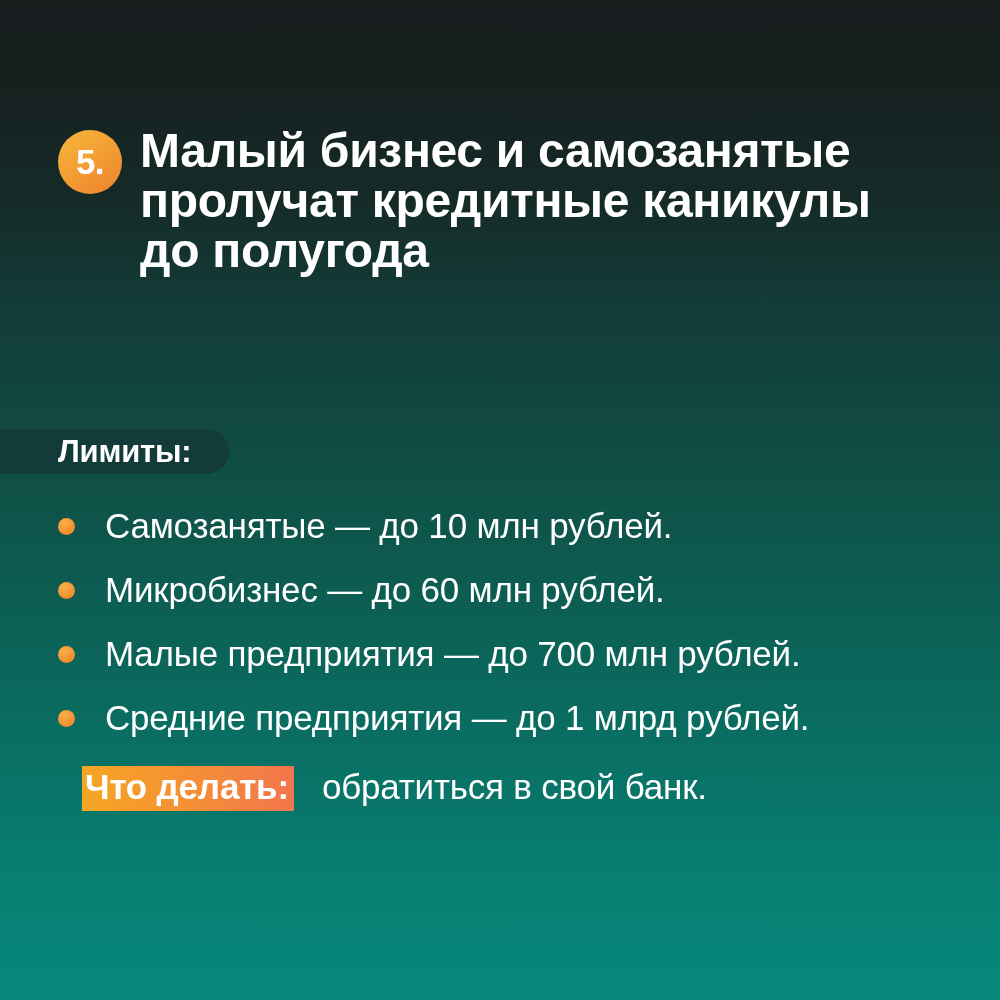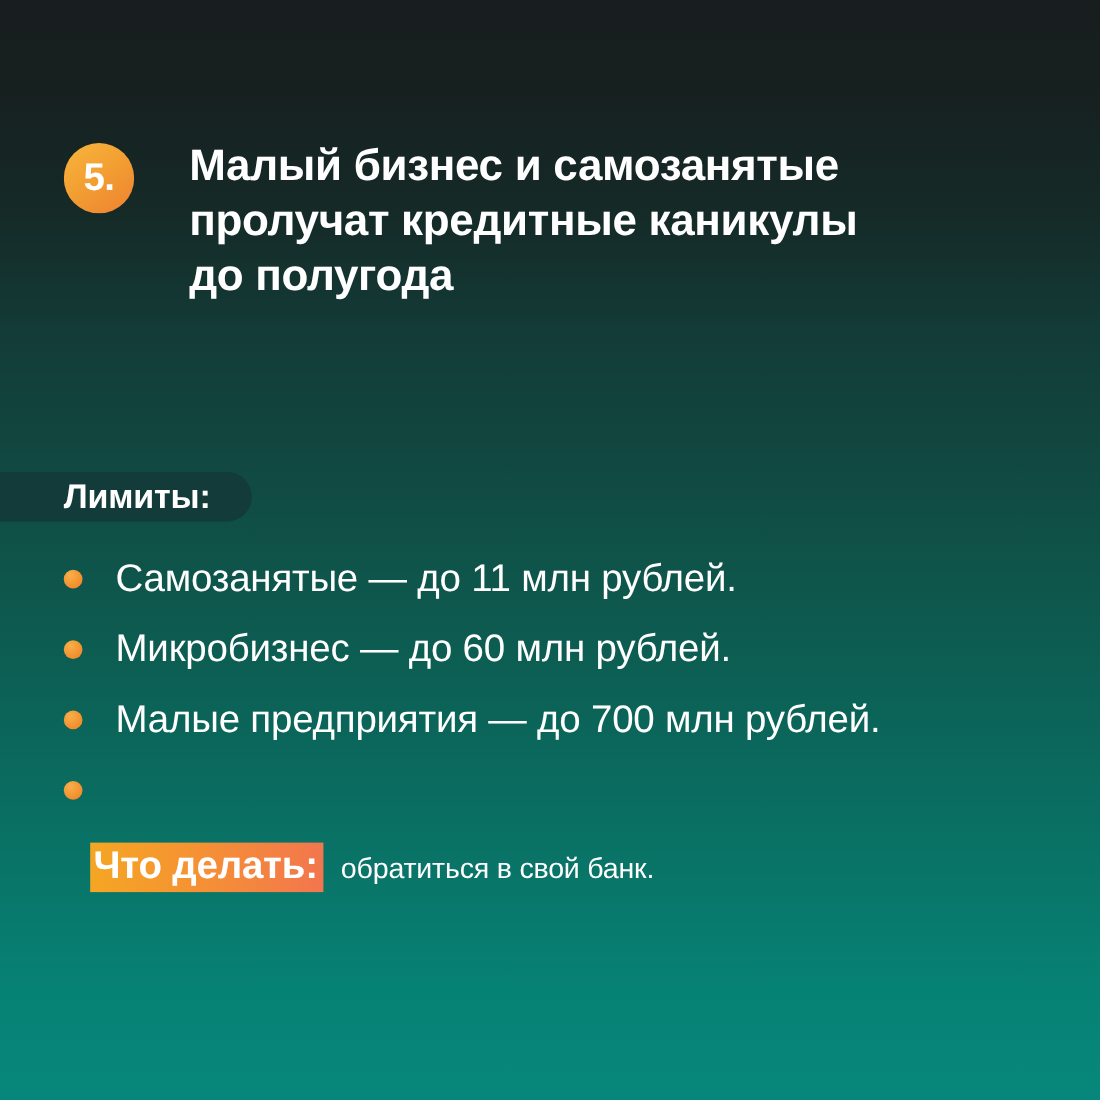--- a/index.html
+++ b/index.html
@@ -56,23 +56,23 @@
   }
   .badge-num {
     color: #FFFFFF;
     font-size: 35px;
     font-weight: 700;
     line-height: 1;
     letter-spacing: -0.5px;
     transform: translateY(-1px);
   }
   .heading {
-    margin: 0 0 0 50px;
-    color: #FFFFFF;
-    font-size: 40px;
+    margin: 0 0 0 18px;
+    color: #FFFFFF;
+    font-size: 48px;
     font-weight: 700;
     line-height: 50px;
     letter-spacing: -0.3px;
     white-space: pre-line;
   }
 
   
   .subtitle {
     position: absolute;
     left: 58px;
@@ -153,24 +153,24 @@
     background: linear-gradient(90deg, #F5A623 0%, #F59233 45%, #F2764E 100%);
     color: #FFFFFF;
     font-size: 35px;
     font-weight: 700;
     letter-spacing: -0.2px;
     padding: 3px 5px 5px 3px;
     line-height: 1.05;
   }
   .action-rest {
     color: #FFFFFF;
-    font-size: 26px;
+    font-size: 35px;
     font-weight: 400;
     letter-spacing: -0.2px;
-    margin-left: 16px;
+    margin-left: 28px;
     line-height: 1.05;
   }
 </style>
 </head>
 <body>
 
 <div class="card">
 
   <div class="header-row">
     <div class="badge">
@@ -182,32 +182,33 @@
   </div>
 
 
   <div class="limits-pill">
     <span>Лимиты:</span>
   </div>
 
   <ul class="bullet-list">
     <li class="bullet-item">
       <span class="bullet-dot"></span>
-      <span class="bullet-text">Самозанятые — до 11 млн рублей.</span>
+      <span class="bullet-text">Самозанятые — до 10 млн рублей.</span>
     </li>
     <li class="bullet-item">
       <span class="bullet-dot"></span>
       <span class="bullet-text">Микробизнес — до 60 млн рублей.</span>
     </li>
     <li class="bullet-item">
       <span class="bullet-dot"></span>
       <span class="bullet-text">Малые предприятия — до 700 млн рублей.</span>
     </li>
     <li class="bullet-item">
       <span class="bullet-dot"></span>
+      <span class="bullet-text">Средние предприятия — до 1 млрд рублей.</span>
     </li>
   </ul>
 
   <div class="action-line">
     <span class="action-mark">Что делать:</span>
     <span class="action-rest">обратиться в свой банк.</span>
   </div>
 
 </div>
 

